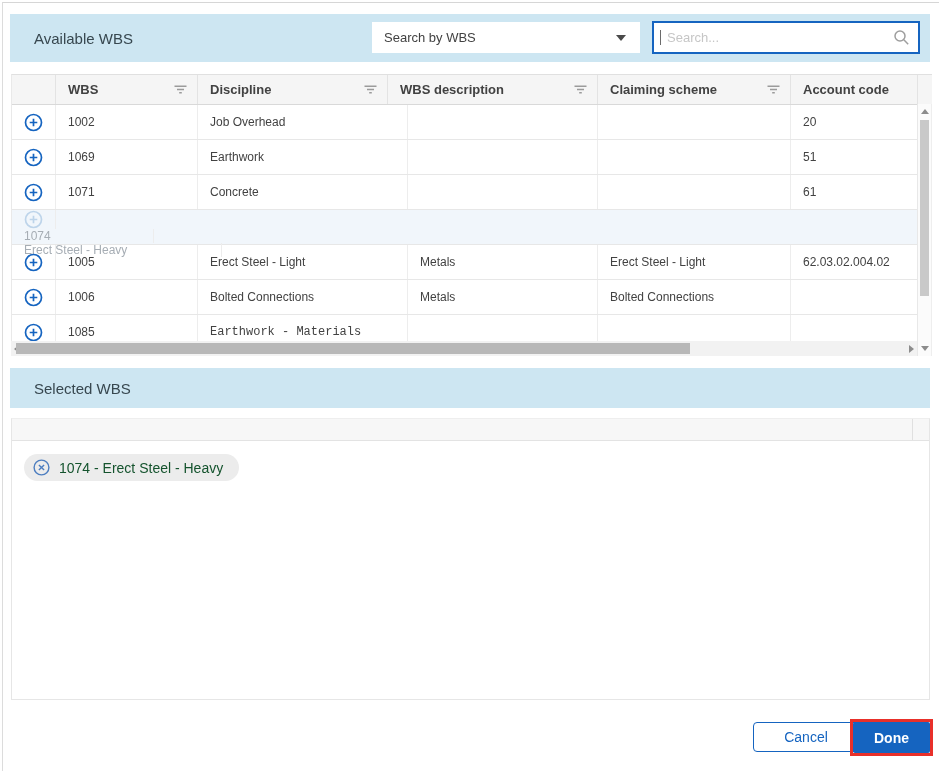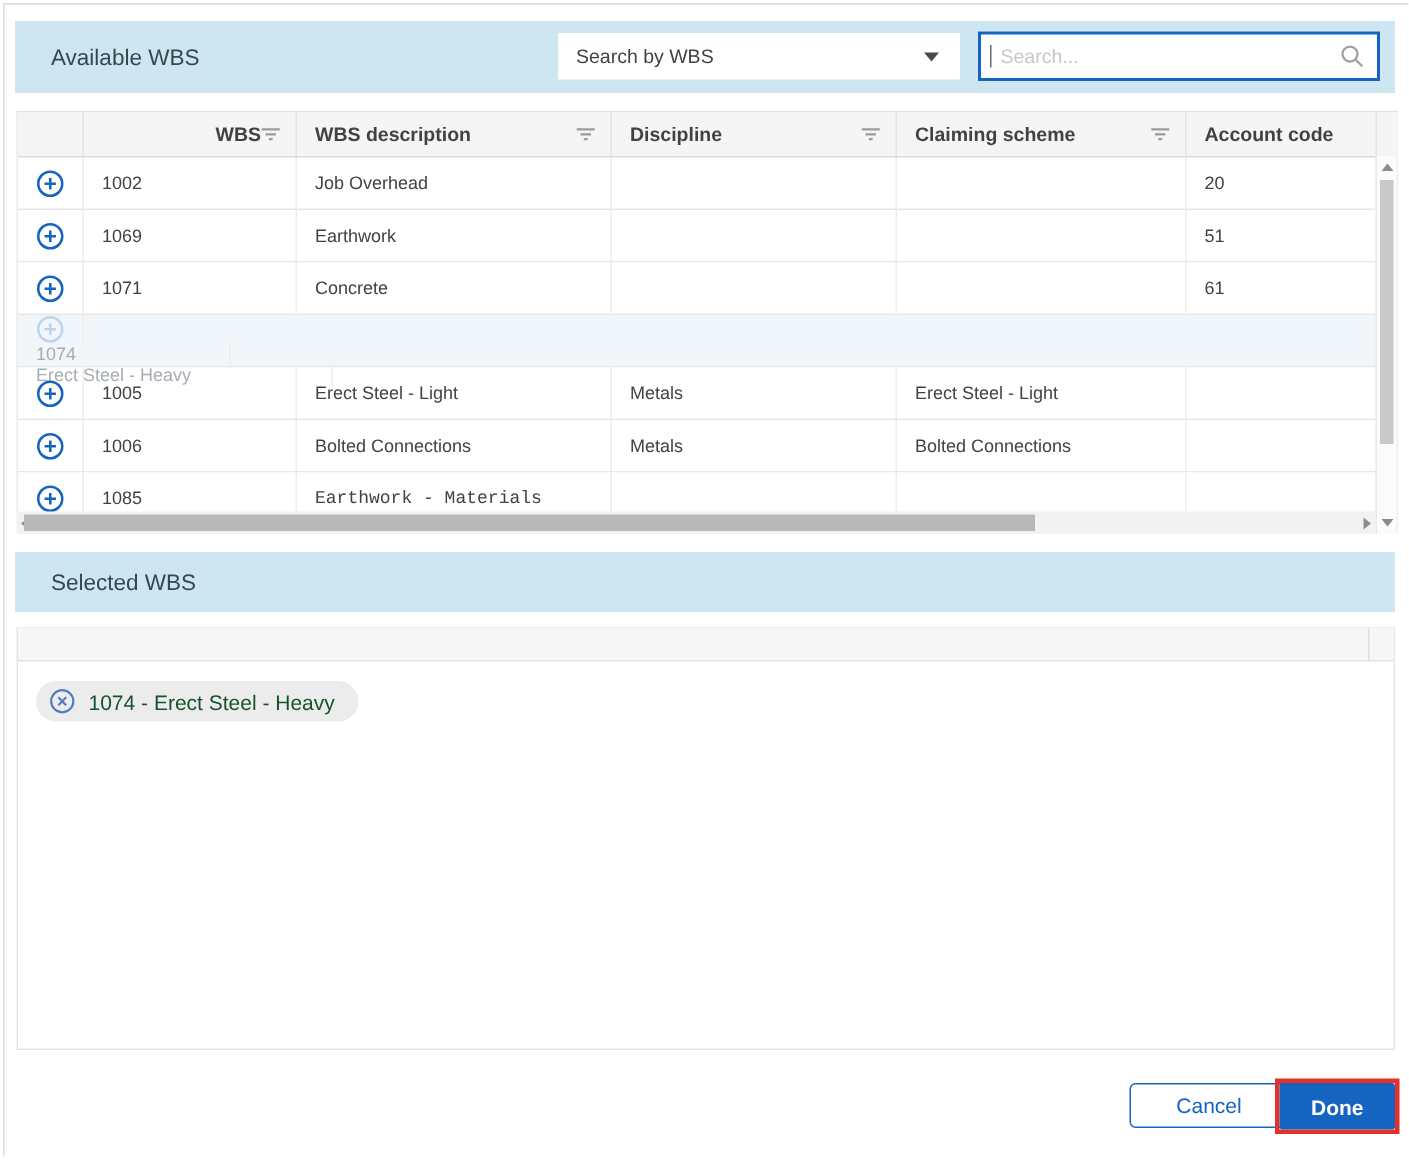--- a/index.html
+++ b/index.html
@@ -110,34 +110,34 @@
     <circle cx="7" cy="7" r="5" stroke="#9e9e9e" stroke-width="1.5"></circle>
     <line x1="10.8" y1="10.8" x2="15.2" y2="15.2" stroke="#9e9e9e" stroke-width="1.5"></line>
   </svg>
 </div>
 
 <div class="table">
   <div class="thead" id="thead">
       <div class="th" style="width: 44px;">
         <span></span>
       </div>
-      <div class="th" style="width: 142px; justify-content: flex-end;">
+      <div class="th" style="width: 142px;">
         <span>WBS</span>
+        <svg width="13" height="9" viewBox="0 0 13 9" fill="none">
+          <path d="M0.5 1.2h12M3 4.5h7M5.2 7.8h2.6" stroke="#9b9b9b" stroke-width="1.5"></path>
+        </svg>
+      </div>
+      <div class="th" style="width: 190px;">
+        <span>Discipline</span>
         <svg width="13" height="9" viewBox="0 0 13 9" fill="none">
           <path d="M0.5 1.2h12M3 4.5h7M5.2 7.8h2.6" stroke="#9b9b9b" stroke-width="1.5"></path>
         </svg>
       </div>
       <div class="th" style="width: 210px;">
         <span>WBS description</span>
-        <svg width="13" height="9" viewBox="0 0 13 9" fill="none">
-          <path d="M0.5 1.2h12M3 4.5h7M5.2 7.8h2.6" stroke="#9b9b9b" stroke-width="1.5"></path>
-        </svg>
-      </div>
-      <div class="th" style="width: 190px;">
-        <span>Discipline</span>
         <svg width="13" height="9" viewBox="0 0 13 9" fill="none">
           <path d="M0.5 1.2h12M3 4.5h7M5.2 7.8h2.6" stroke="#9b9b9b" stroke-width="1.5"></path>
         </svg>
       </div>
       <div class="th" style="width: 193px;">
         <span>Claiming scheme</span>
         <svg width="13" height="9" viewBox="0 0 13 9" fill="none">
           <path d="M0.5 1.2h12M3 4.5h7M5.2 7.8h2.6" stroke="#9b9b9b" stroke-width="1.5"></path>
         </svg>
       </div>
@@ -212,20 +212,21 @@
             <svg width="19" height="19" viewBox="0 0 19 19" fill="none">
               <circle cx="9.5" cy="9.5" r="8" stroke="currentColor" stroke-width="1.7"></circle>
               <path d="M9.5 5.7v7.6M5.7 9.5h7.6" stroke="currentColor" stroke-width="1.7"></path>
             </svg>
           </button>
         </div>
         <div class="td" style="width: 142px;">1005</div>
         <div class="td" style="width: 210px;">Erect Steel - Light</div>
         <div class="td" style="width: 190px;">Metals</div>
         <div class="td" style="width: 193px;">Erect Steel - Light</div>
+        <div class="td" style="width: 127px;">62.03.02.004.02</div>
       </div>
       <div class="tr">
         <div class="td icon-td" style="width: 44px;">
           <button class="add-btn">
             <svg width="19" height="19" viewBox="0 0 19 19" fill="none">
               <circle cx="9.5" cy="9.5" r="8" stroke="currentColor" stroke-width="1.7"></circle>
               <path d="M9.5 5.7v7.6M5.7 9.5h7.6" stroke="currentColor" stroke-width="1.7"></path>
             </svg>
           </button>
         </div>

